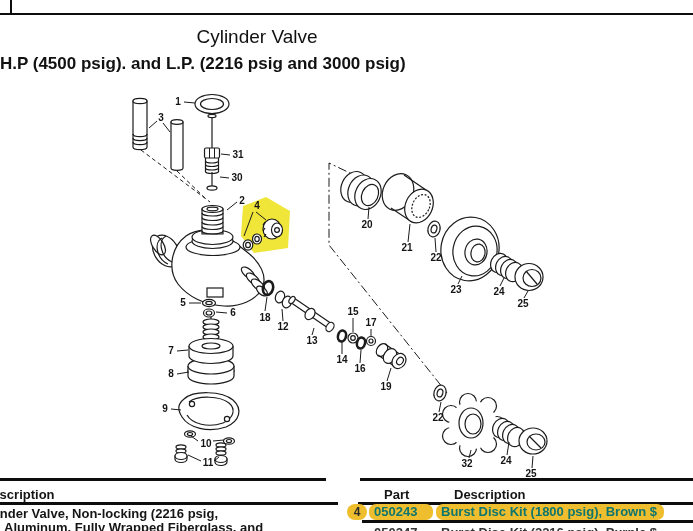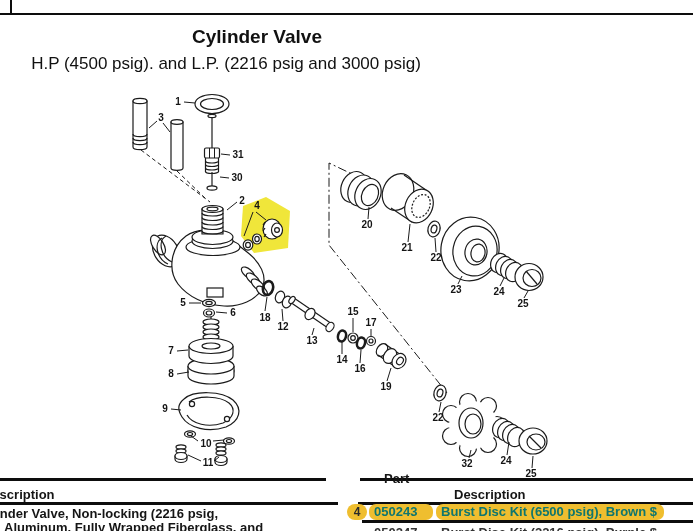--- a/index.html
+++ b/index.html
@@ -1,22 +1,22 @@
 <!DOCTYPE html>
 <html><head>
 <meta charset="utf-8">
 <style>
   html,body{margin:0;padding:0;background:#888;}
   #page{position:relative;width:693px;height:531px;background:#ffffff;overflow:hidden;
         font-family:"Liberation Sans",sans-serif;color:#111;}
   .rule{position:absolute;background:#0d0d0d;}
   .title{position:absolute;top:26px;left:100px;width:314px;text-align:center;
-         font-size:19px;font-weight:bold;letter-spacing:0px;white-space:nowrap;}
-  .subtitle{position:absolute;top:54px;left:0px;width:452px;text-align:center;
-         font-size:17px;font-weight:normal;white-space:nowrap;}
+         font-size:19px;font-weight:normal;letter-spacing:0px;white-space:nowrap;}
+  .subtitle{position:absolute;top:54px;left:0px;width:452px;
+         font-size:17px;font-weight:bold;white-space:nowrap;}
   svg text.lbl{font-family:"Liberation Sans",sans-serif;font-size:10px;font-weight:bold;fill:#141414;}
   .ln{stroke:#1b1b1b;fill:none;stroke-width:1.2;}
   .wf{fill:#ffffff;stroke:#1b1b1b;stroke-width:1.2;}
   .th{stroke:#1b1b1b;fill:none;stroke-width:2.6;}
   .ld{stroke:#1b1b1b;stroke-width:1;fill:none;}
   .tbl-txt{position:absolute;font-size:13px;font-weight:bold;white-space:nowrap;line-height:14px;color:#151515;}
   .hl{position:absolute;background:#efbe2f;border-radius:7px;height:16px;}
   .hl-txt{position:absolute;font-size:13px;font-weight:bold;white-space:nowrap;line-height:16px;color:#0f766e;z-index:3;}
   .pill{position:absolute;background:#efbe2f;border-radius:8px;width:20px;height:16px;
         text-align:center;font-size:12px;font-weight:bold;line-height:16px;color:#2a2a2a;}
@@ -340,30 +340,30 @@
     <div class="rule" style="left:360px;top:478px;width:333px;height:3px;"></div>
 
     <div>
       <div class="tbl-txt" style="left:-17px;top:488px;">Description</div>
       <div class="rule" style="left:0;top:502px;width:338px;height:2.5px;"></div>
       <div class="tbl-txt" style="left:-24px;top:507px;">Cylinder Valve, Non-locking (2216 psig,</div>
       <div class="tbl-txt" style="left:4px;top:521px;">Aluminum, Fully Wrapped Fiberglass, and</div>
     </div>
 
     <div>
-      <div class="tbl-txt" style="left:384px;top:472px;">Part</div>
+      <div class="tbl-txt" style="left:384px;top:488px;">Part</div>
       <div class="tbl-txt" style="left:454px;top:488px;">Description</div>
       <div class="rule" style="left:358px;top:502px;width:335px;height:3px;"></div>
 
       <div>
         <div class="pill" style="left:347px;top:504px;">4</div>
         <div class="hl" style="left:369px;top:504px;width:64px;"></div>
         <div class="hl-txt" style="left:374px;top:504px;">050243</div>
         <div class="hl" style="left:436px;top:504px;width:228px;"></div>
-        <div class="hl-txt" style="left:441px;top:504px;">Burst Disc Kit (6500 psig), Brown $</div>
+        <div class="hl-txt" style="left:441px;top:504px;">Burst Disc Kit (1800 psig), Brown $</div>
       </div>
 
       <div class="rule" style="left:362px;top:520px;width:331px;height:3px;"></div>
 
       <div>
         <div class="tbl-txt" style="left:374px;top:526px;color:#333;">050247</div>
         <div class="tbl-txt" style="left:441px;top:526px;color:#333;">Burst Disc Kit (2216 psig), Purple $</div>
       </div>
     </div>
   </div>

